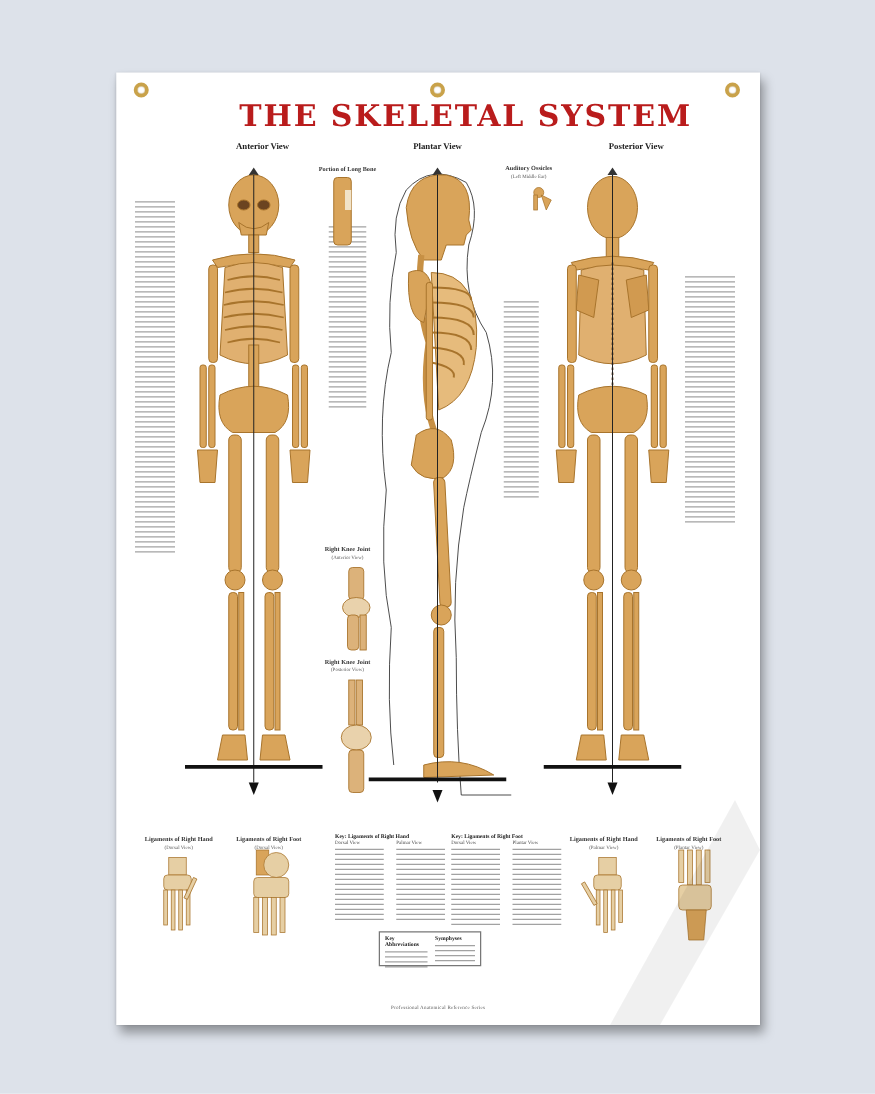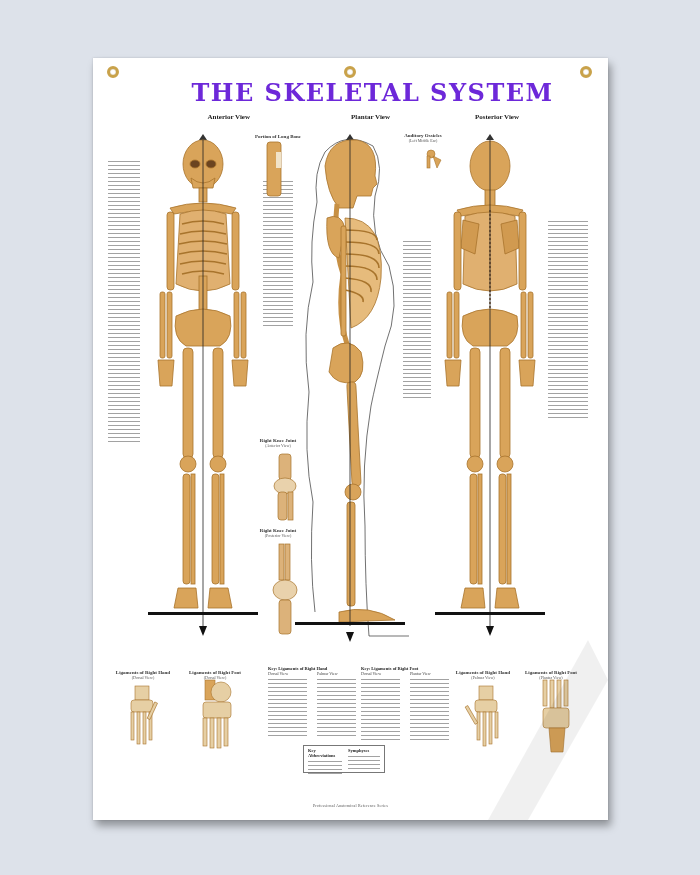--- a/index.html
+++ b/index.html
@@ -1,20 +1,20 @@
 <!DOCTYPE html>
 <html><head>
 <meta charset="utf-8">
 <style>
   html,body{margin:0;padding:0;}
   body{width:700px;height:875px;background:#dde2ea;position:relative;overflow:hidden;font-family:"Liberation Serif","DejaVu Serif",serif;}
   .poster{position:absolute;left:93px;top:58px;width:515px;height:762px;background:#ffffff;box-shadow:3px 6px 8px rgba(0,0,0,0.35), 0 0 2px rgba(0,0,0,0.15);}
   .grommet{position:absolute;width:12px;height:12px;border-radius:50%;border:3px solid #c9a24a;box-sizing:border-box;top:8px;background:#fff;box-shadow:inset 0 0 1px #8a6a20;}
-  .title{position:absolute;left:0;right:0;top:20px;text-align:center;font-family:"DejaVu Serif","Liberation Serif",serif;font-weight:900;font-size:24px;letter-spacing:1.5px;color:#6d28d9;margin-left:44px;}
-  .view-label{position:absolute;font-size:7px;font-weight:bold;color:#222;text-align:right;width:80px;}
+  .title{position:absolute;left:0;right:0;top:20px;text-align:center;font-family:"DejaVu Serif","Liberation Serif",serif;font-weight:900;font-size:24px;letter-spacing:1.5px;color:#b91c1c;margin-left:44px;}
+  .view-label{position:absolute;font-size:7px;font-weight:bold;color:#222;text-align:center;width:80px;}
   .sub-label{position:absolute;font-size:5px;font-weight:bold;color:#333;text-align:center;}
   .sub-label small{display:block;font-weight:normal;font-size:4px;color:#555;}
   .labels{position:absolute;}
   .labels i{display:block;height:1px;background:#555;opacity:.55;margin:3px 0;}
   svg{position:absolute;overflow:visible;}
   .key-box{position:absolute;font-size:4px;color:#444;}
   .key-box .kt{font-weight:bold;font-size:4.5px;color:#222;}
   .legend{position:absolute;left:210px;top:687px;width:80px;height:26px;border:1px solid #777;}
   .footer{position:absolute;left:0;right:0;top:745px;text-align:center;font-size:4px;color:#555;letter-spacing:.2px;}
   .watermark{position:absolute;right:0;bottom:0;width:140px;height:200px;opacity:.06;}
@@ -25,21 +25,21 @@
 <div class="poster">
 
   <div class="grommet" style="left:14px"></div>
   <div class="grommet" style="left:251px"></div>
   <div class="grommet" style="left:487px"></div>
 
   <div class="title">THE SKELETAL SYSTEM</div>
 
   <div class="view-label" style="left:77px;top:55px">Anterior View</div>
   <div class="view-label" style="left:217px;top:55px">Plantar View</div>
-  <div class="view-label" style="left:346px;top:55px">Posterior View</div>
+  <div class="view-label" style="left:376px;top:55px">Posterior View</div>
 
   <div class="sub-label" style="left:155px;top:76px;width:60px">Portion of Long Bone</div>
   <div class="sub-label" style="left:300px;top:75px;width:60px"><span>Auditory Ossicles</span><small>(Left Middle Ear)</small></div>
   <div class="sub-label" style="left:160px;top:380px;width:50px"><span>Right Knee Joint</span><small>(Anterior View)</small></div>
   <div class="sub-label" style="left:160px;top:470px;width:50px"><span>Right Knee Joint</span><small>(Posterior View)</small></div>
 
   <svg style="left:55px;top:68px" width="110" height="520" viewBox="0 0 110 520">
     <g fill="#d9a45a" stroke="#a8742c" stroke-width=".8">
       <path d="M55 8 l-4 6 h8z" fill="#333" stroke="none"></path>
       <ellipse cx="55" cy="38" rx="20" ry="24"></ellipse>

